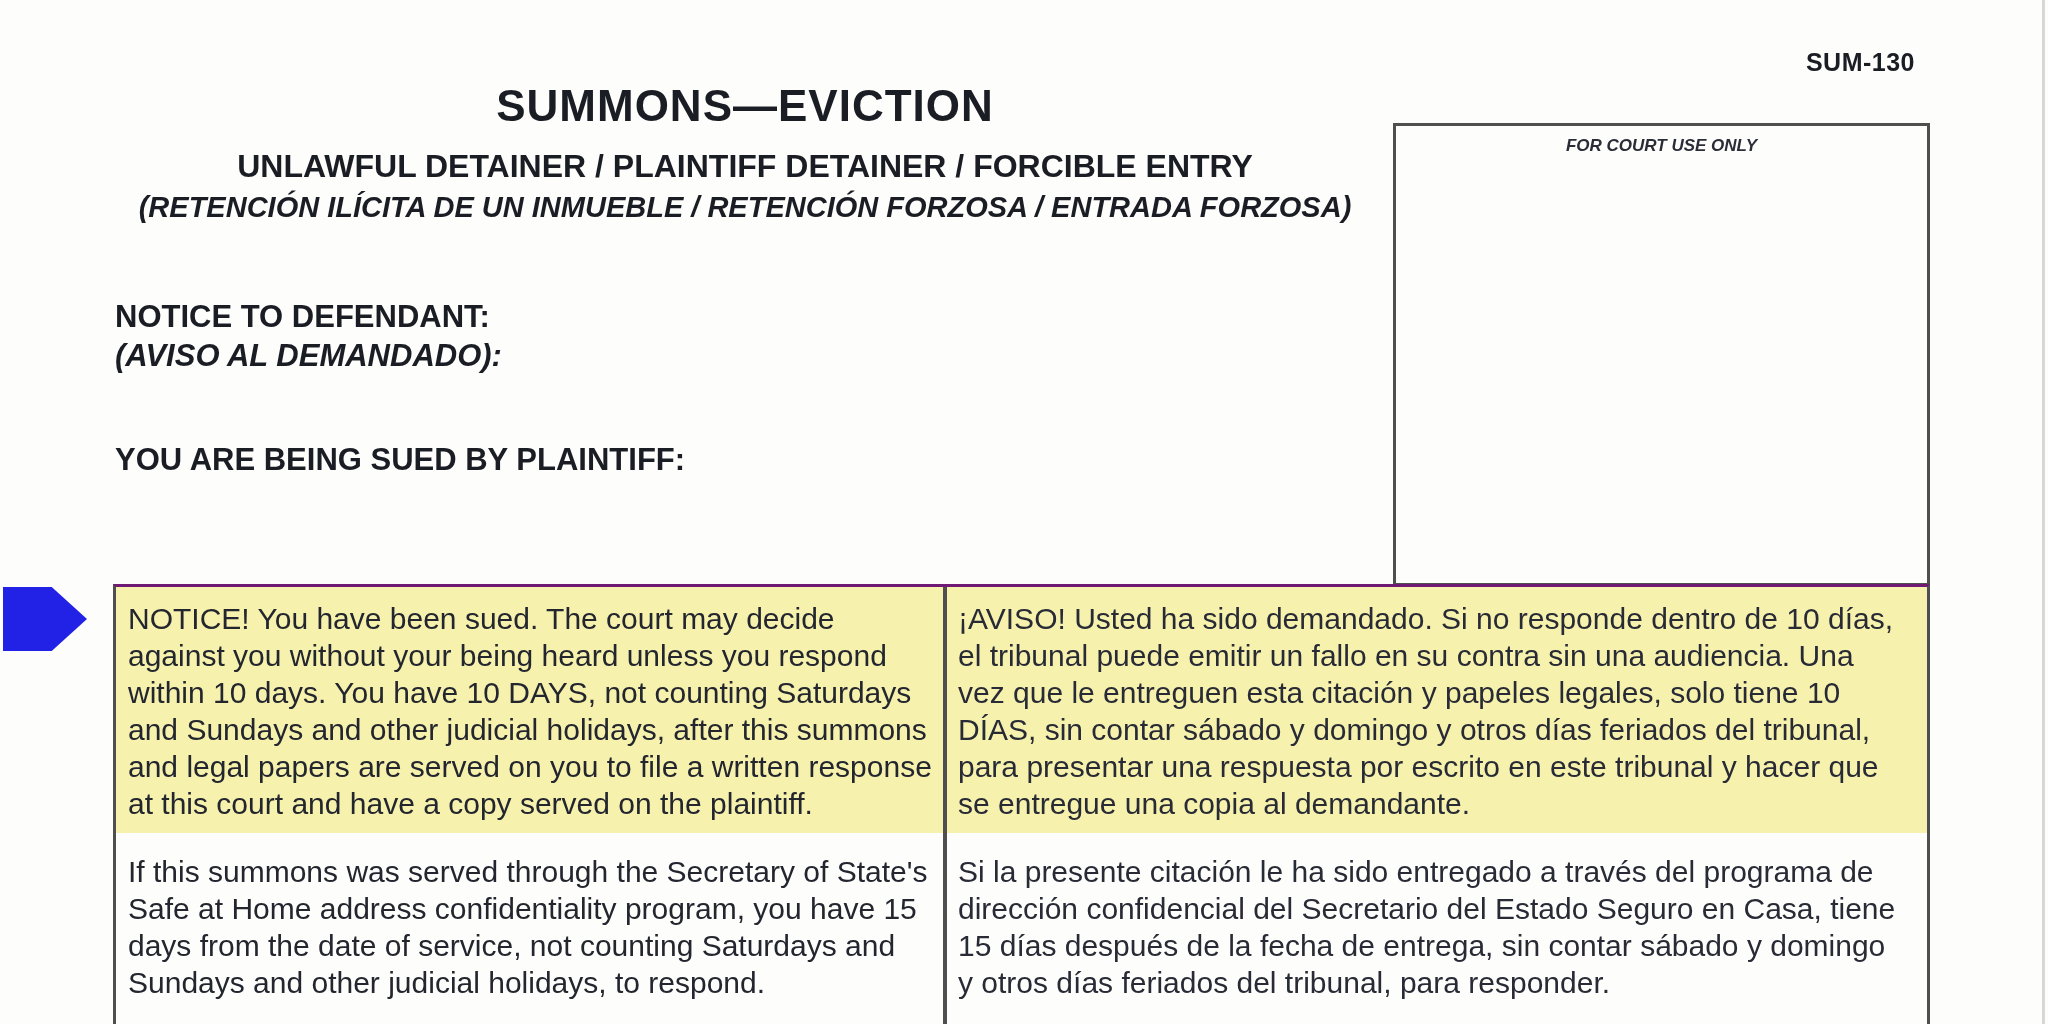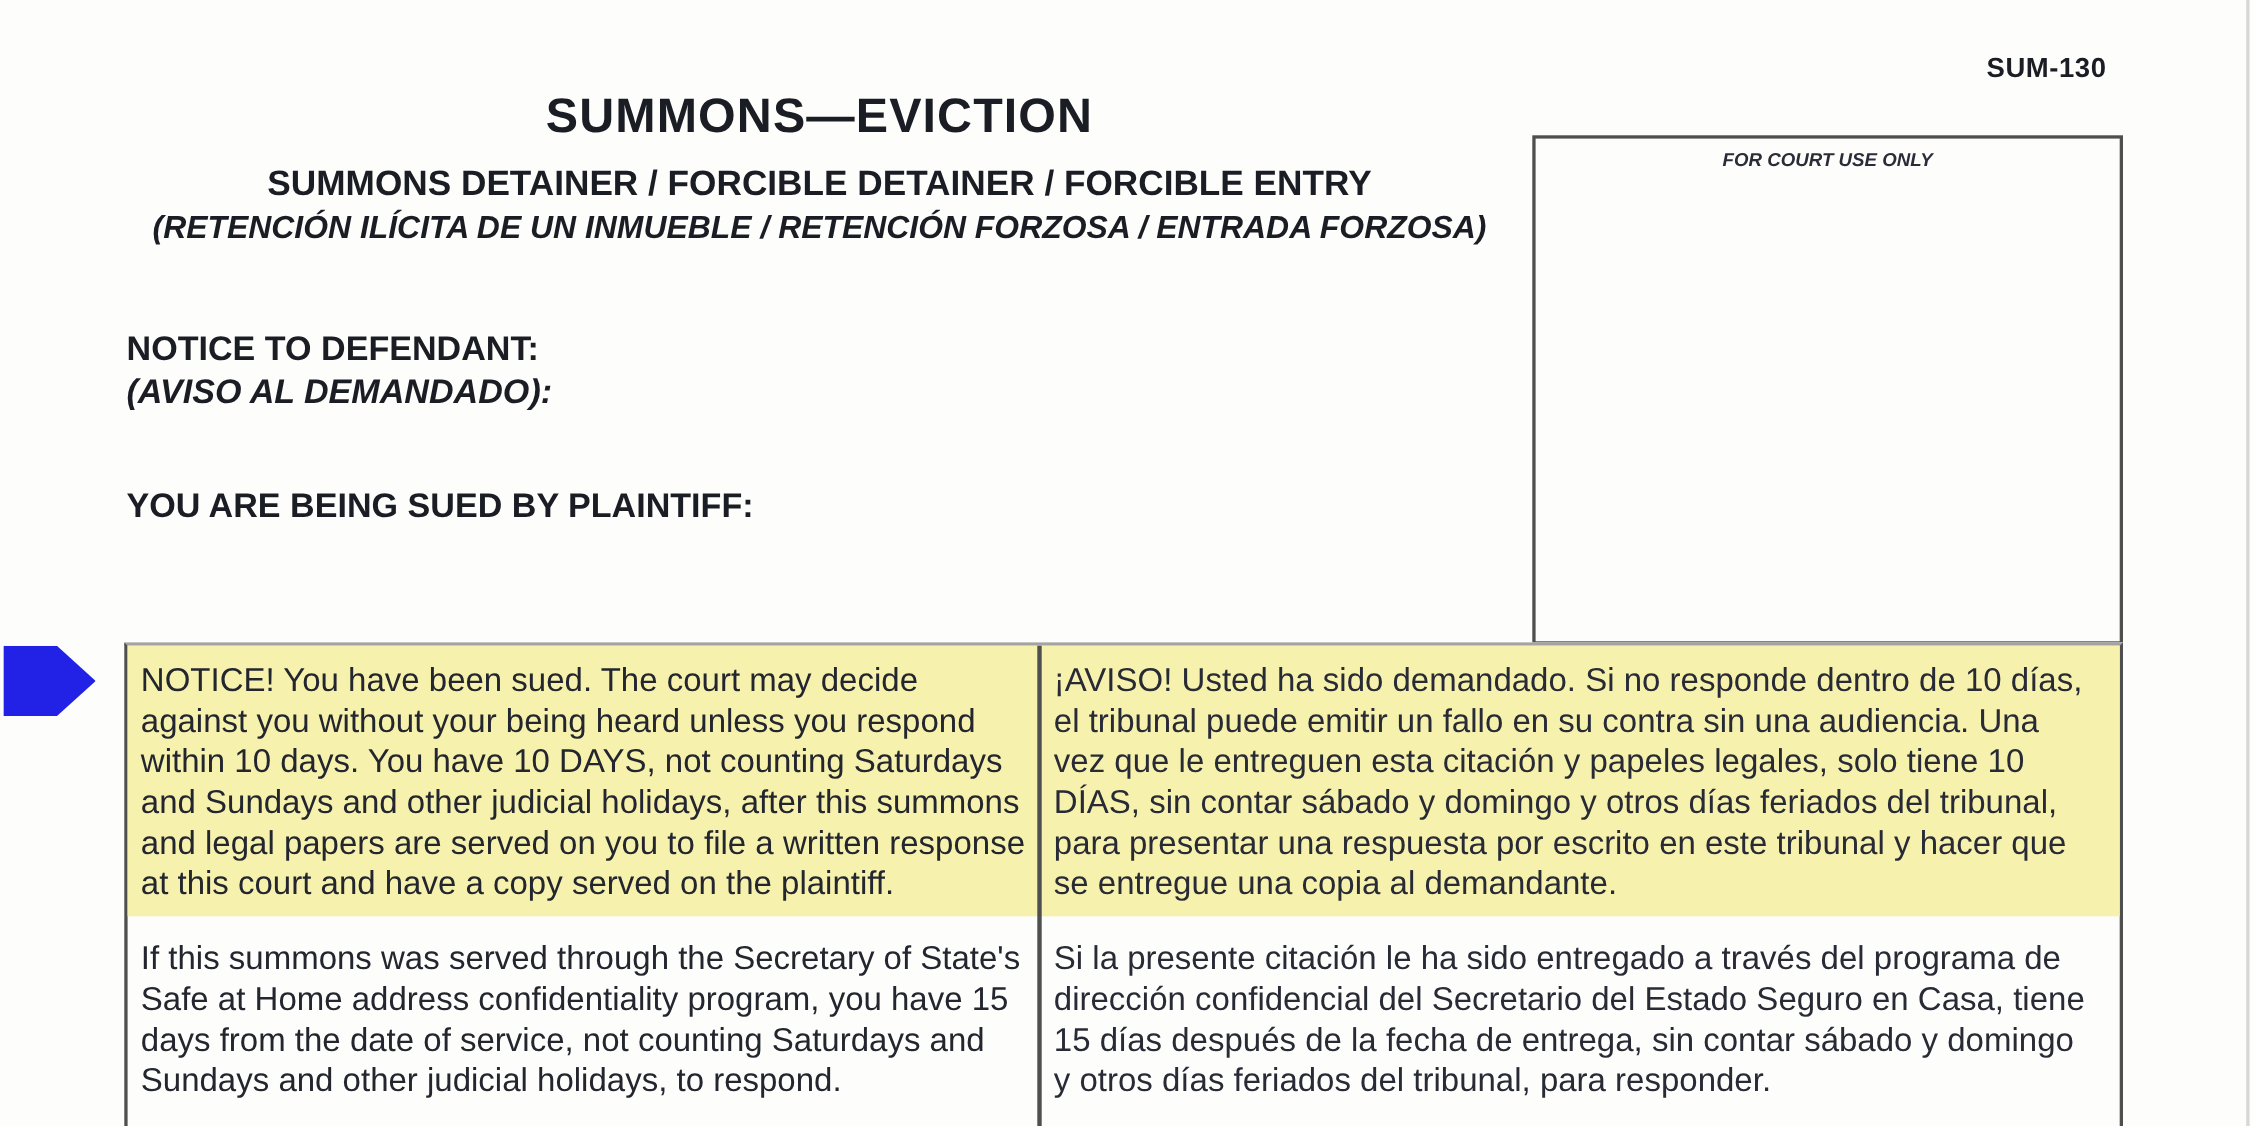--- a/index.html
+++ b/index.html
@@ -38,21 +38,21 @@
   .court-box{
     position:absolute;left:1393px;top:123px;width:537px;height:463px;
     box-sizing:border-box;border:3px solid #4f4f4f;background:#fdfdfb;
     text-align:center;padding-top:9px;
   }
   .court-line{font-size:17px;line-height:22px;font-weight:bold;font-style:italic;color:#2a2d38;}
 
   .notice-table{
     position:absolute;left:113px;top:584px;width:1817px;height:440px;
     box-sizing:border-box;
-    border-left:3px solid #4f4f4f;border-right:3px solid #4f4f4f;border-top:3px solid #a3a3a3;
+    border-left:3px solid #4f4f4f;border-right:3px solid #4f4f4f;border-top:3px solid #701a75;
     background:#fdfdfb;
   }
   .row{position:relative;width:100%;}
   .row-highlight{height:246px;background:#F6F1AD;}
   .row-plain{height:191px;background:transparent;}
   .divider{
     position:absolute;left:827px;top:0;width:4px;height:437px;background:#4f4f4f;
   }
   .cell{position:absolute;white-space:pre-line;}
   .body-text-en{font-size:30px;line-height:37px;color:#23262e;}
@@ -70,21 +70,21 @@
 </style>
 </head>
 <body>
 
 <div class="page">
 
   <div class="form-number">SUM-130</div>
 
   <div class="header">
     <div class="h-title">SUMMONS—EVICTION</div>
-    <div class="h-sub">SUMMONS DETAINER / FORCIBLE DETAINER / FORCIBLE ENTRY</div>
+    <div class="h-sub">UNLAWFUL DETAINER / PLAINTIFF DETAINER / FORCIBLE ENTRY</div>
     <div class="h-sub-es">(RETENCIÓN ILÍCITA DE UN INMUEBLE / RETENCIÓN FORZOSA / ENTRADA FORZOSA)</div>
   </div>
 
   <div class="party-block defendant-block">
     <div class="party-en">NOTICE TO DEFENDANT:</div>
     <div class="party-es">(AVISO AL DEMANDADO):</div>
   </div>
 
   <div class="party-block plaintiff-block">
     <div class="party-en">YOU ARE BEING SUED BY PLAINTIFF:</div>

